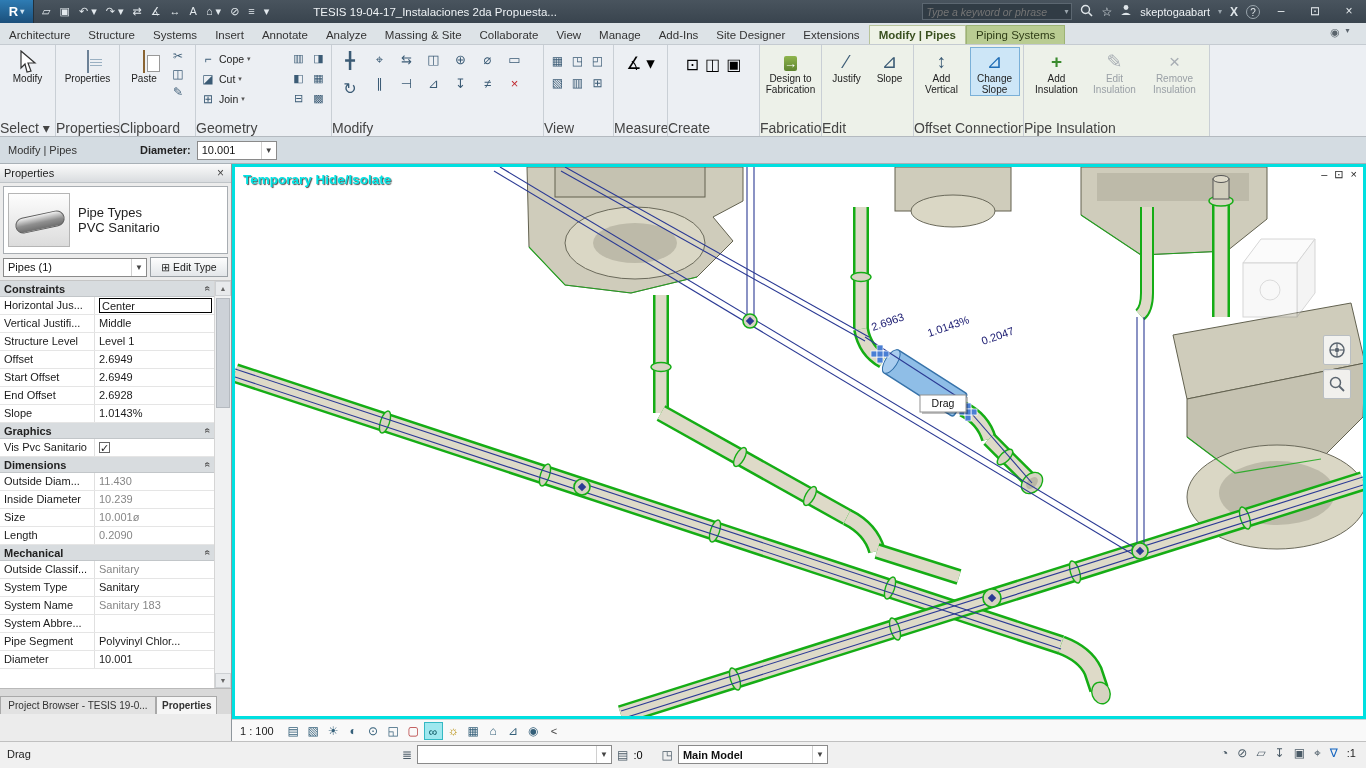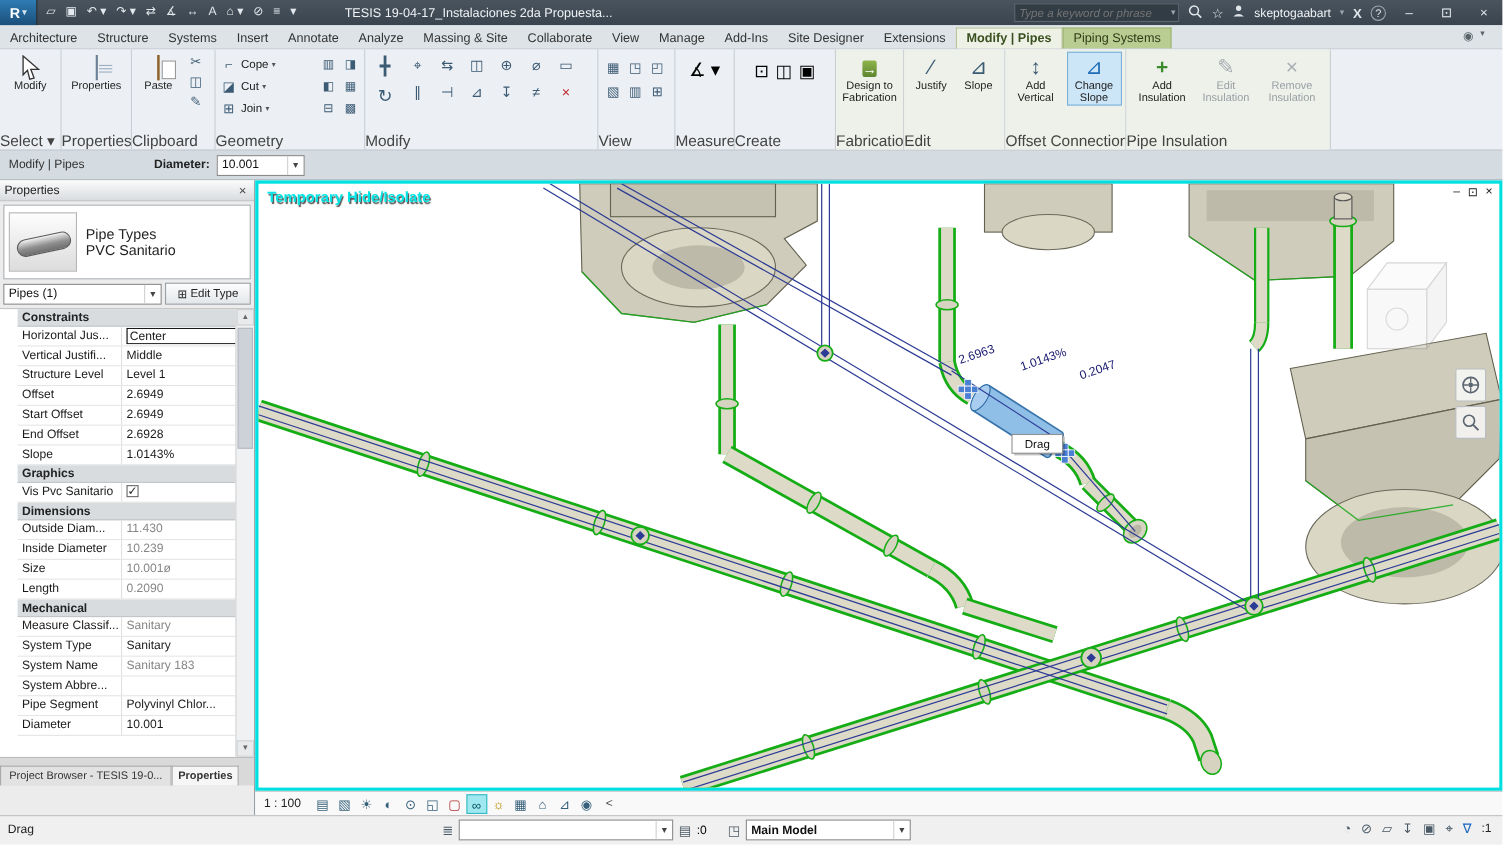--- a/index.html
+++ b/index.html
@@ -92,21 +92,21 @@
   #typebox { margin:3px; height:68px; background:#fff; border:1px solid #a8adb2; display:flex; align-items:center; padding:4px; }
   #typeimg { width:62px; height:54px; background:linear-gradient(#fdfdfd,#dcdcdc); border:1px solid #b5b5b5; position:relative; overflow:hidden;}
   #typeimg .pipe3d { position:absolute; left:6px; top:20px; width:50px; height:16px; border-radius:8px;
     background:linear-gradient(#f0f0f0,#8f8f8f 55%,#6e6e6e); transform:rotate(-12deg); border:1px solid #5c5c5c;}
   #typetext { margin-left:8px; font-size:13px; color:#222; line-height:15px; }
   #selrow { display:flex; padding:0 3px 3px 3px; gap:3px; align-items:center; }
   #pipes-combo { flex:1; }
   #edit-type-btn { width:78px; height:20px; background:linear-gradient(#fdfdfd,#e3e6e9); border:1px solid #9aa0a5;
     display:flex; align-items:center; justify-content:center; gap:3px; font-size:10.5px; color:#222; }
   #grid { height:408px; background:#fff; border-top:1px solid #c6c6c6; position:relative; overflow:hidden; }
-  #gridrows { position:absolute; left:16px; top:0; width:215px; }
+  #gridrows { position:absolute; left:0; top:0; width:215px; }
   .phead { height:16px; background:#d8dcdf; border-bottom:1px solid #c2c6c9; display:flex; align-items:center;
     padding:0 4px; font-weight:bold; font-size:11px; color:#222; }
   .chev { margin-left:auto; display:inline-block; transform:rotate(90deg); color:#555; font-size:10px; }
   .prow { display:flex; height:18px; border-bottom:1px solid #e5e5e5; align-items:center; }
   .pname { width:95px; padding-left:4px; border-right:1px solid #e0e0e0; color:#1a1a1a;
     white-space:nowrap; overflow:hidden; align-self:stretch; line-height:17px; }
   .pval { flex:1; padding-left:4px; color:#1a1a1a; line-height:17px; overflow:hidden; white-space:nowrap;}
   .pvin.gray { color:#868686; }
   .pvin.focus { display:block; border:1px solid #000; height:15px; line-height:14px; background:#fff; margin-right:3px; padding:0 2px; }
   .pvin.chk { display:inline-block; width:11px; height:11px; border:1px solid #666; background:#fff; position:relative; top:2px; }
@@ -548,21 +548,21 @@
             <div class="pval"><span class="pvin gray">0.2090</span></div>
           </div>
         </div>
       <div class="phead">
         <span>Mechanical</span>
           <span class="chev">«</span>
       </div>
       <div>
 
           <div class="prow">
-            <div class="pname">Measure Classif...</div>
+            <div class="pname">Outside Classif...</div>
             <div class="pval"><span class="pvin gray">Sanitary</span></div>
           </div>
 
           <div class="prow">
             <div class="pname">System Type</div>
             <div class="pval"><span class="pvin">Sanitary</span></div>
           </div>
 
           <div class="prow">
             <div class="pname">System Name</div>

